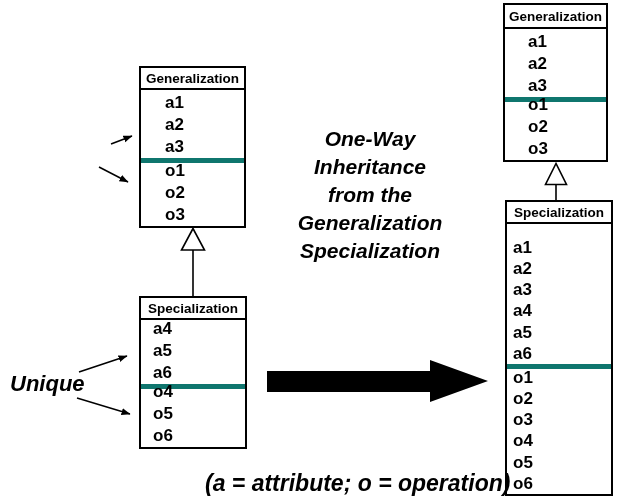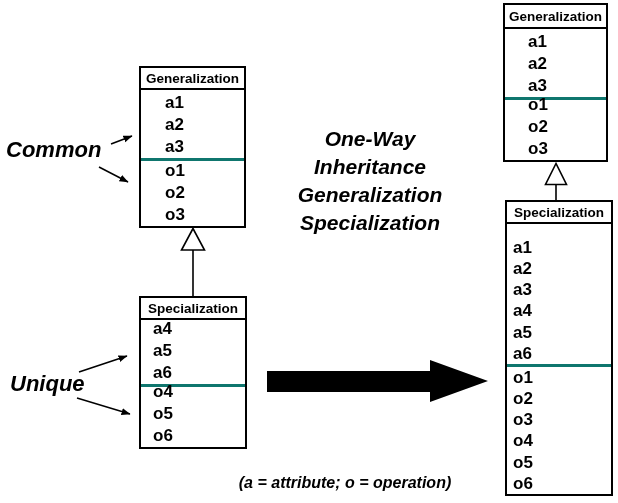--- a/index.html
+++ b/index.html
@@ -35,21 +35,21 @@
     box-sizing: border-box;
     flex: none;
   }
   .box-section {
     display: flex;
     flex-direction: column;
     justify-content: flex-end;
     box-sizing: border-box;
     flex: none;
   }
-  .box-section.ops { border-top: 3px solid #0f766e; }
+  .box-section.ops { border-top: 5px solid #0f766e; }
   .item {
     font-weight: bold;
     font-size: 17px;
     line-height: 22px;
     white-space: nowrap;
   }
   .rs .item { line-height: 21.2px; }
   
   .lg { left: 139px; top: 66px;  width: 107px; height: 162px; }
   .lg .box-title { height: 22px; }
@@ -89,21 +89,21 @@
     font-size: 21px;
     line-height: 28px;
   }
   .caption {
     position: absolute;
     left: 205px; top: 471px;
     width: 280px;
     text-align: center;
     font-weight: bold;
     font-style: italic;
-    font-size: 16px;
+    font-size: 23px;
     line-height: 24px;
     white-space: nowrap;
   }
 </style>
 </head>
 <body>
 
 <div class="canvas">
 
   <svg class="svg-overlay" viewBox="0 0 618 503" xmlns="http://www.w3.org/2000/svg">
@@ -183,25 +183,25 @@
     <div class="box-section ops">
       <div class="item">o1</div>
       <div class="item">o2</div>
       <div class="item">o3</div>
       <div class="item">o4</div>
       <div class="item">o5</div>
       <div class="item">o6</div>
     </div>
   </div>
 
-  <div class="side-label label-common">Common</div>
   <div class="side-label label-unique">Unique</div>
 
   <div class="center-text">
     <div>One-Way</div>
     <div>Inheritance</div>
+    <div>from the</div>
     <div>Generalization</div>
     <div>Specialization</div>
   </div>
 
   <div class="caption">(a = attribute; o = operation)</div>
 
 </div>
 
 </body></html>

